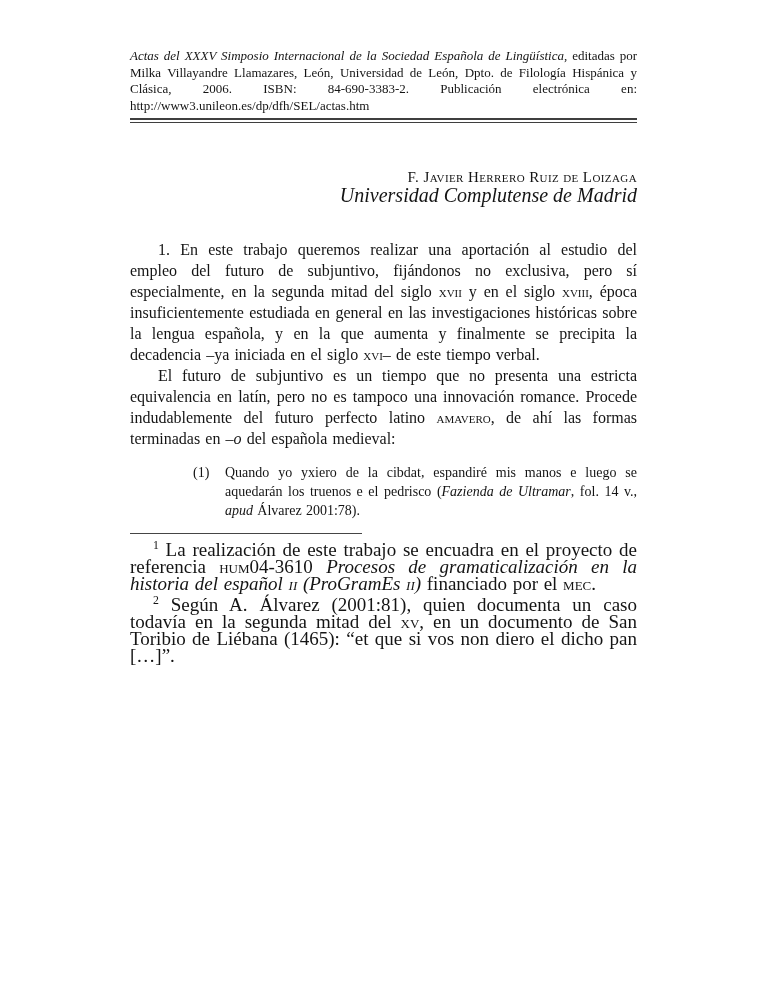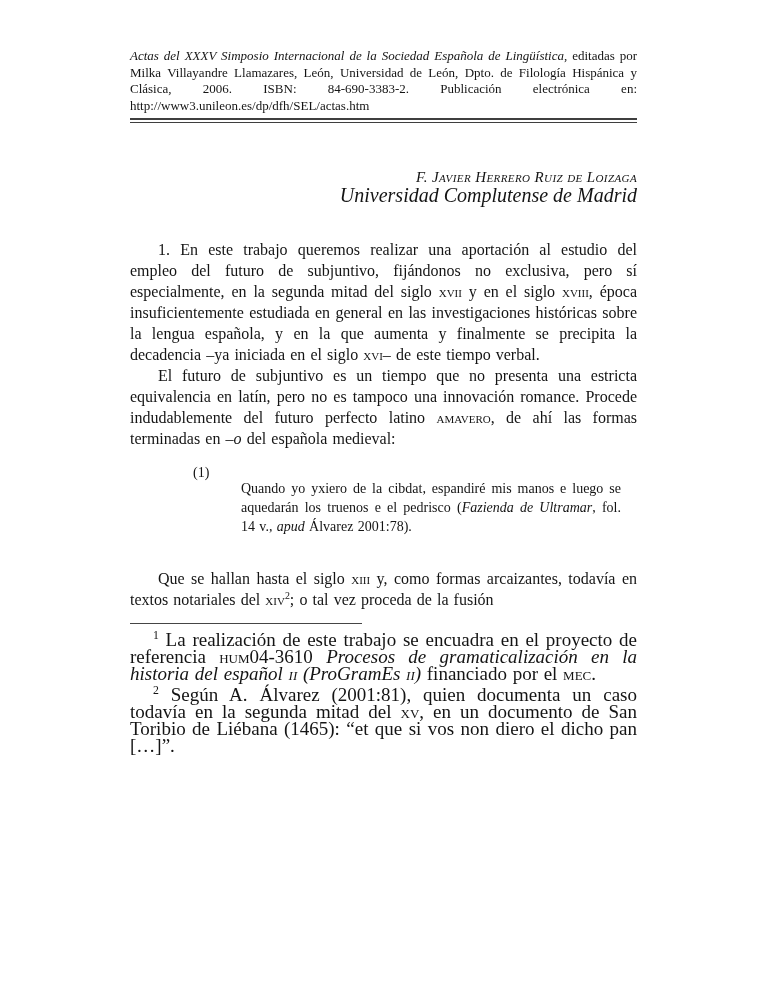--- a/index.html
+++ b/index.html
@@ -45,21 +45,20 @@
     letter-spacing: 0.3px;
   }
 
   
   .author-block { margin-top: 46px; text-align: right; }
   .author-name {
     font-size: 15px;
     line-height: 17px;
     font-variant: small-caps;
     letter-spacing: 0.4px;
-    font-style: italic;
   }
   .author-affiliation {
     font-size: 20px;
     line-height: 16px;
     font-style: italic;
     margin-top: 1px;
   }
 
   
   .article-body { margin-top: 36px; }
@@ -78,21 +77,21 @@
     margin: 14px 0 0 63px;
   }
   .example-number {
     flex: none;
     width: 32px;
     font-size: 14px;
     line-height: 19px;
   }
   .example-text {
     flex: 1;
-    margin: 16px;
+    margin: 0;
     font-size: 14px;
     line-height: 19px;
     text-align: justify;
     word-spacing: 0.06em;
   }
   .after-example { margin-top: 16px; }
 
   
   .footnotes { margin-top: 13px; }
   .footnote-rule {
@@ -134,21 +133,20 @@
 
   <main class="article-body">
     <p class="body-para"><span>1. En este trabajo queremos realizar una aportación al estudio del empleo del futuro de subjuntivo, fijándonos no exclusiva, pero sí especialmente, en la segunda mitad del siglo </span><span class="rs-sc">xvii</span><span> y en el siglo </span><span class="rs-sc">xviii</span><span>, época insuficientemente estudiada en general en las investigaciones históricas sobre la lengua española, y en la que aumenta y finalmente se precipita la decadencia –ya iniciada en el siglo </span><span class="rs-sc">xvi</span><span>– de este tiempo verbal.</span></p>
     <p class="body-para"><span>El futuro de subjuntivo es un tiempo que no presenta una estricta equivalencia en latín, pero no es tampoco una innovación romance. Procede indudablemente del futuro perfecto latino </span><span class="rs-sc">amavero</span><span>, de ahí las formas terminadas en –</span><span class="rs-i">o</span><span> del española medieval:</span></p>
 
     <div class="example">
       <span class="example-number">(1)</span>
       <p class="example-text"><span>Quando yo yxiero de la cibdat, espandiré mis manos e luego se aquedarán los truenos e el pedrisco (</span><span class="rs-i">Fazienda de Ultramar</span><span>, fol. 14 v., </span><span class="rs-i">apud</span><span> Álvarez 2001:78).</span></p>
     </div>
 
-    <p class="body-para after-example"><span>Que se hallan hasta el siglo </span><span class="rs-sc">xiii</span><span> y, como formas arcaizantes, todavía en textos notariales del </span><span class="rs-sc">xiv</span><span class="rs-sup">2</span><span>; o tal vez proceda de la fusión</span></p>
   </main>
 
   <footer class="footnotes">
     <div class="footnote-rule"></div>
     <p class="footnote"><span class="rs-sup">1</span><span> La realización de este trabajo se encuadra en el proyecto de referencia </span><span class="rs-sc">hum</span><span>04-3610 </span><span class="rs-i">Procesos de gramaticalización en la historia del español </span><span class="rs-isc">ii</span><span class="rs-i"> (ProGramEs </span><span class="rs-isc">ii</span><span class="rs-i">)</span><span> financiado por el </span><span class="rs-sc">mec</span><span>.</span></p>
     <p class="footnote"><span class="rs-sup">2</span><span> Según A. Álvarez (2001:81), quien documenta un caso todavía en la segunda mitad del </span><span class="rs-sc">xv</span><span>, en un documento de San Toribio de Liébana (1465): “et que si vos non diero el dicho pan […]”.</span></p>
   </footer>
 
 </div>
 

